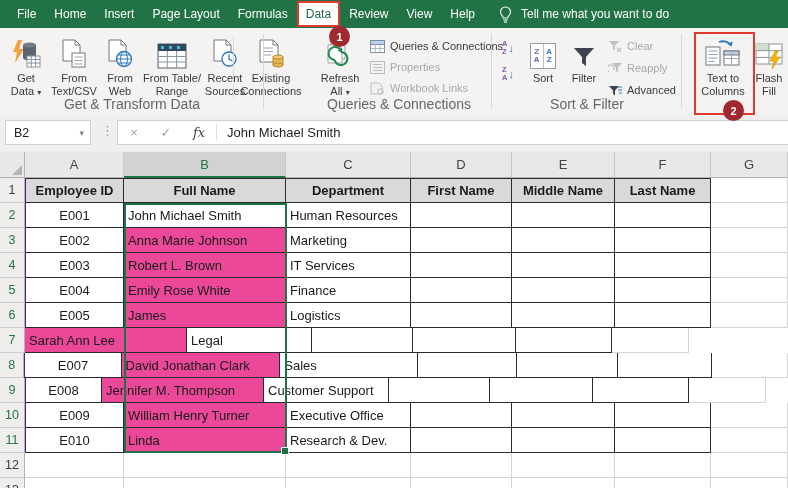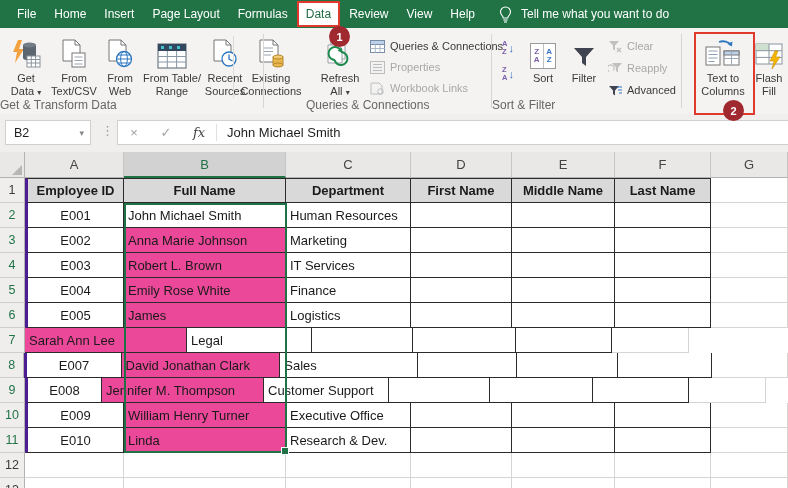--- a/index.html
+++ b/index.html
@@ -14,21 +14,21 @@
   .tab.active{background:#fff;color:#1f6b44;border:2px solid #e03a2f;padding:0 7px;height:26px;margin-top:1px;}
   .step-badge{position:absolute;width:21px;height:21px;border-radius:50%;background:#a0282f;
           color:#fff;font-size:11px;font-weight:bold;display:flex;align-items:center;justify-content:center;z-index:60;}
   .tab .step-badge{right:-12px;top:23px;}
   #tellme{display:flex;align-items:center;gap:8px;color:#fff;font-size:12px;margin-left:14px;}
   
   #ribbon{position:absolute;left:0;top:28px;width:788px;height:86px;background:#f4f3f2;
           border-bottom:1px solid #d8d6d4;}
   .rgroup{position:absolute;top:0;height:86px;}
   .rgroup .gdiv{position:absolute;right:0;top:6px;bottom:6px;width:1px;background:#d8d6d4;}
-  .glabel{position:absolute;bottom:2px;left:0;width:100%;font-size:12px;color:#666;}
+  .glabel{position:absolute;bottom:2px;left:0;width:100%;text-align:center;font-size:14px;color:#666;}
   .bigbtn{position:absolute;top:3px;height:76px;display:flex;flex-direction:column;align-items:center;
           justify-content:flex-start;cursor:default;}
   .bigbtn .ic{height:38px;display:flex;align-items:flex-end;justify-content:center;}
   .bigbtn .lbl{font-size:11px;color:#3b3a39;line-height:12.5px;text-align:center;margin-top:3px;}
   .chev{font-size:8px;color:#444;}
   .smallbtn{position:absolute;left:0;display:flex;align-items:center;gap:5px;height:18px;
             font-size:11px;color:#3b3a39;cursor:default;white-space:nowrap;}
   .smallbtn.dis{color:#a8a8a8;}
   .sqbtn{position:absolute;width:24px;height:21px;display:flex;align-items:center;justify-content:center;cursor:default;}
   .azgl{display:flex;flex-direction:column;font-size:7.5px;font-weight:bold;color:#7a5ea8;line-height:7.5px;}
@@ -67,21 +67,21 @@
            border-bottom:1px solid #b5b3b1;}
   .colcell.colsel{background:#d2d2d2;color:#217346;border-bottom:2px solid #217346;}
   .grow{display:flex;height:25px;}
   .rowhdr{width:25px;box-sizing:border-box;display:flex;align-items:center;justify-content:center;
           font-size:12.5px;color:#3c3b39;background:#efeeed;border-right:1px solid #b5b3b1;
           border-bottom:1px solid #d0cecc;}
   .rowhdr.rhsel{color:#217346;}
   .cell{box-sizing:border-box;font-size:13px;color:#1a1a1a;display:flex;align-items:center;
         padding:0 4px;white-space:nowrap;overflow:hidden;background:#fff;}
   .cell.tb{border-right:1px solid #2b2b2b;border-bottom:1px solid #2b2b2b;}
-  .cell.tb.first{border-left:3px solid #4c1d95;}
+  .cell.tb.first{border-left:1px solid #4c1d95;}
   .cell.top{border-top:1px solid #2b2b2b;}
   .cell.gl{border-right:1px solid #d6d5d3;border-bottom:1px solid #d6d5d3;}
   .cell.h1{background:#d9d9d9;font-weight:bold;justify-content:center;}
   .cell.ctr{justify-content:center;}
   .cell.sel{background:#ec4899;}
   #selbox{position:absolute;left:124px;top:51px;width:163px;height:250px;border:2px solid #1f7246;
           box-sizing:border-box;pointer-events:none;z-index:20;}
   #selbox .handle{position:absolute;right:-4px;bottom:-4px;width:6px;height:6px;background:#1f7246;border:1px solid #fff;}
   svg{display:block;}
 </style>

